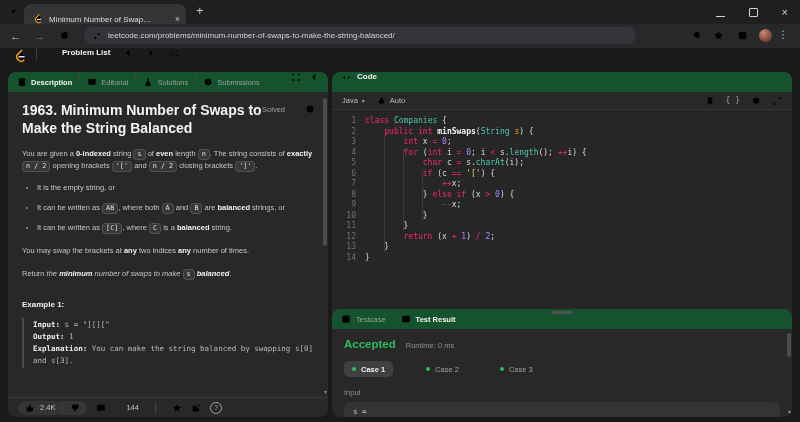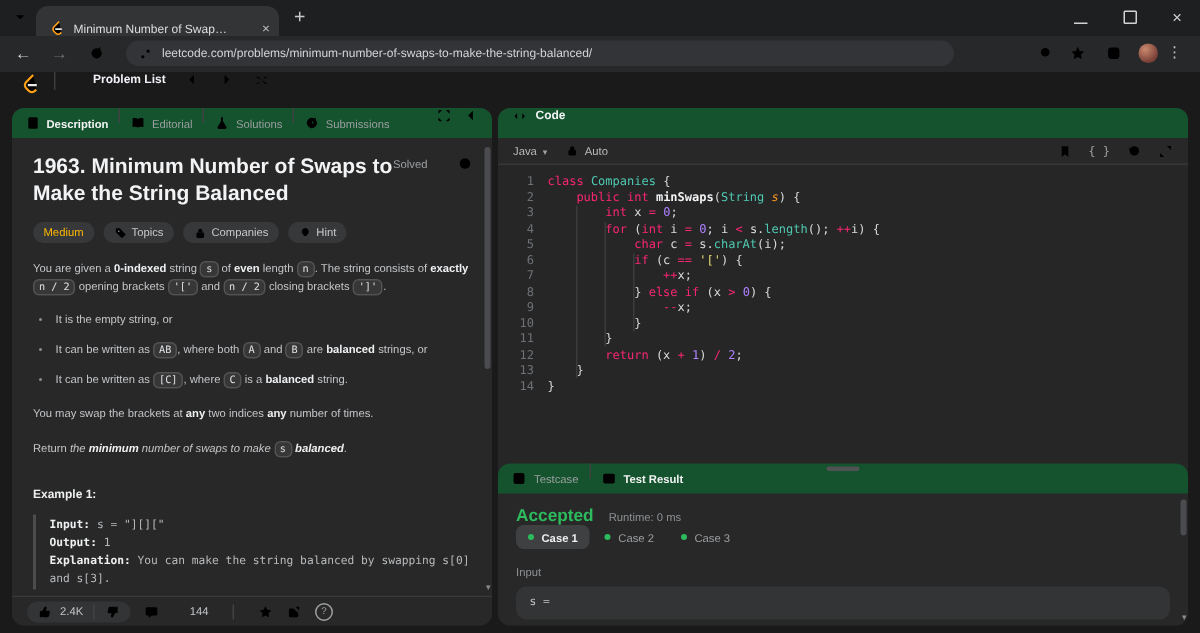--- a/index.html
+++ b/index.html
@@ -102,21 +102,21 @@
 
   
   .tp{left:332px;top:309px;width:460px;height:108px}
   .notch{position:absolute;top:2px;left:50%;margin-left:-11px;width:22px;height:3px;border-radius:2px;background:#515254}
   .tp-tab{display:flex;align-items:center;gap:5px;font-size:7.5px;color:#9da0a3}
   .tp-tab.active{color:#f2f3f4;font-weight:bold}
   .tp-b{position:absolute;top:20px;left:0;right:0;bottom:0;padding:9px 12px;box-sizing:border-box;overflow:hidden}
   .verdict-row{display:flex;align-items:baseline;gap:10px}
   .verdict{font-size:11.5px;font-weight:bold;color:#2cbb5d}
   .runtime{font-size:7.5px;color:#8d9093}
-  .cases{margin-top:0;display:flex;gap:2px}
+  .cases{margin-top:11px;display:flex;gap:25px}
   .case-pill{height:16px;border-radius:5px;padding:0 8px;display:flex;align-items:center;gap:5px;font-size:7.5px;
              color:#9da0a3;background:transparent;border:none;font-family:"Liberation Sans",sans-serif}
   .case-pill.active{background:#3f4041;color:#eef0f2;font-weight:bold}
   .case-dot{width:4px;height:4px;border-radius:50%;background:#2cbb5d}
   .input-label{margin-top:11px;font-size:7.5px;color:#8d9093}
   .input-box{margin-top:5px;height:22px;border-radius:7px;background:#333435;padding:5px 9px;box-sizing:border-box;
              font-family:"DejaVu Sans Mono",monospace;font-size:7.5px;color:#c3c5c8}
 </style>
 </head>
 <body>
@@ -405,41 +405,20 @@
         </span>
     </span>
   </div>
   <div class="lp-b">
     <div class="lp-title">1963. Minimum Number of Swaps to Make the String Balanced</div>
     <div class="solved">
       <span>Solved</span>
       <svg class="ic" width="10" height="10" style="color:#2cbb5d">
           <use href="#i-checkc"></use>
         </svg>
-    </div>
-    <div class="badges">
-      <button class="badge badge-diff">Medium</button>
-      <button class="badge">
-        <svg class="ic" width="9" height="9">
-            <use href="#i-tag"></use>
-          </svg>
-        <span>Topics</span>
-      </button>
-      <button class="badge">
-        <svg class="ic" width="9" height="9">
-            <use href="#i-lock"></use>
-          </svg>
-        <span>Companies</span>
-      </button>
-      <button class="badge">
-        <svg class="ic" width="9" height="9">
-            <use href="#i-bulb"></use>
-          </svg>
-        <span>Hint</span>
-      </button>
     </div>
     <div>
         <p class="desc-p"><span>You are given a </span><span class="r-b">0-indexed</span><span> string </span><code class="chip">s</code><span> of </span><span class="r-b">even</span><span> length </span><code class="chip">n</code><span>. The string consists of </span><span class="r-b">exactly</span><span> </span><code class="chip">n / 2</code><span> opening brackets </span><code class="chip">'['</code><span> and </span><code class="chip">n / 2</code><span> closing brackets </span><code class="chip">']'</code><span>.</span></p>
         <ul class="desc-ul">
           <li><span>It is the empty string, or</span></li>
           <li><span>It can be written as </span><code class="chip">AB</code><span>, where both </span><code class="chip">A</code><span> and </span><code class="chip">B</code><span> are </span><span class="r-b">balanced</span><span> strings, or</span></li>
           <li><span>It can be written as </span><code class="chip">[C]</code><span>, where </span><code class="chip">C</code><span> is a </span><span class="r-b">balanced</span><span> string.</span></li>
         </ul>
         <p class="desc-p"><span>You may swap the brackets at </span><span class="r-b">any</span><span> two indices </span><span class="r-b">any</span><span> number of times.</span></p>
         <p class="desc-p"><span>Return </span><span class="r-i">the </span><span class="r-bi">minimum</span><span class="r-i"> number of swaps to make </span><code class="chip">s</code><span class="r-i"> </span><span class="r-bi">balanced</span><span>.</span></p>

